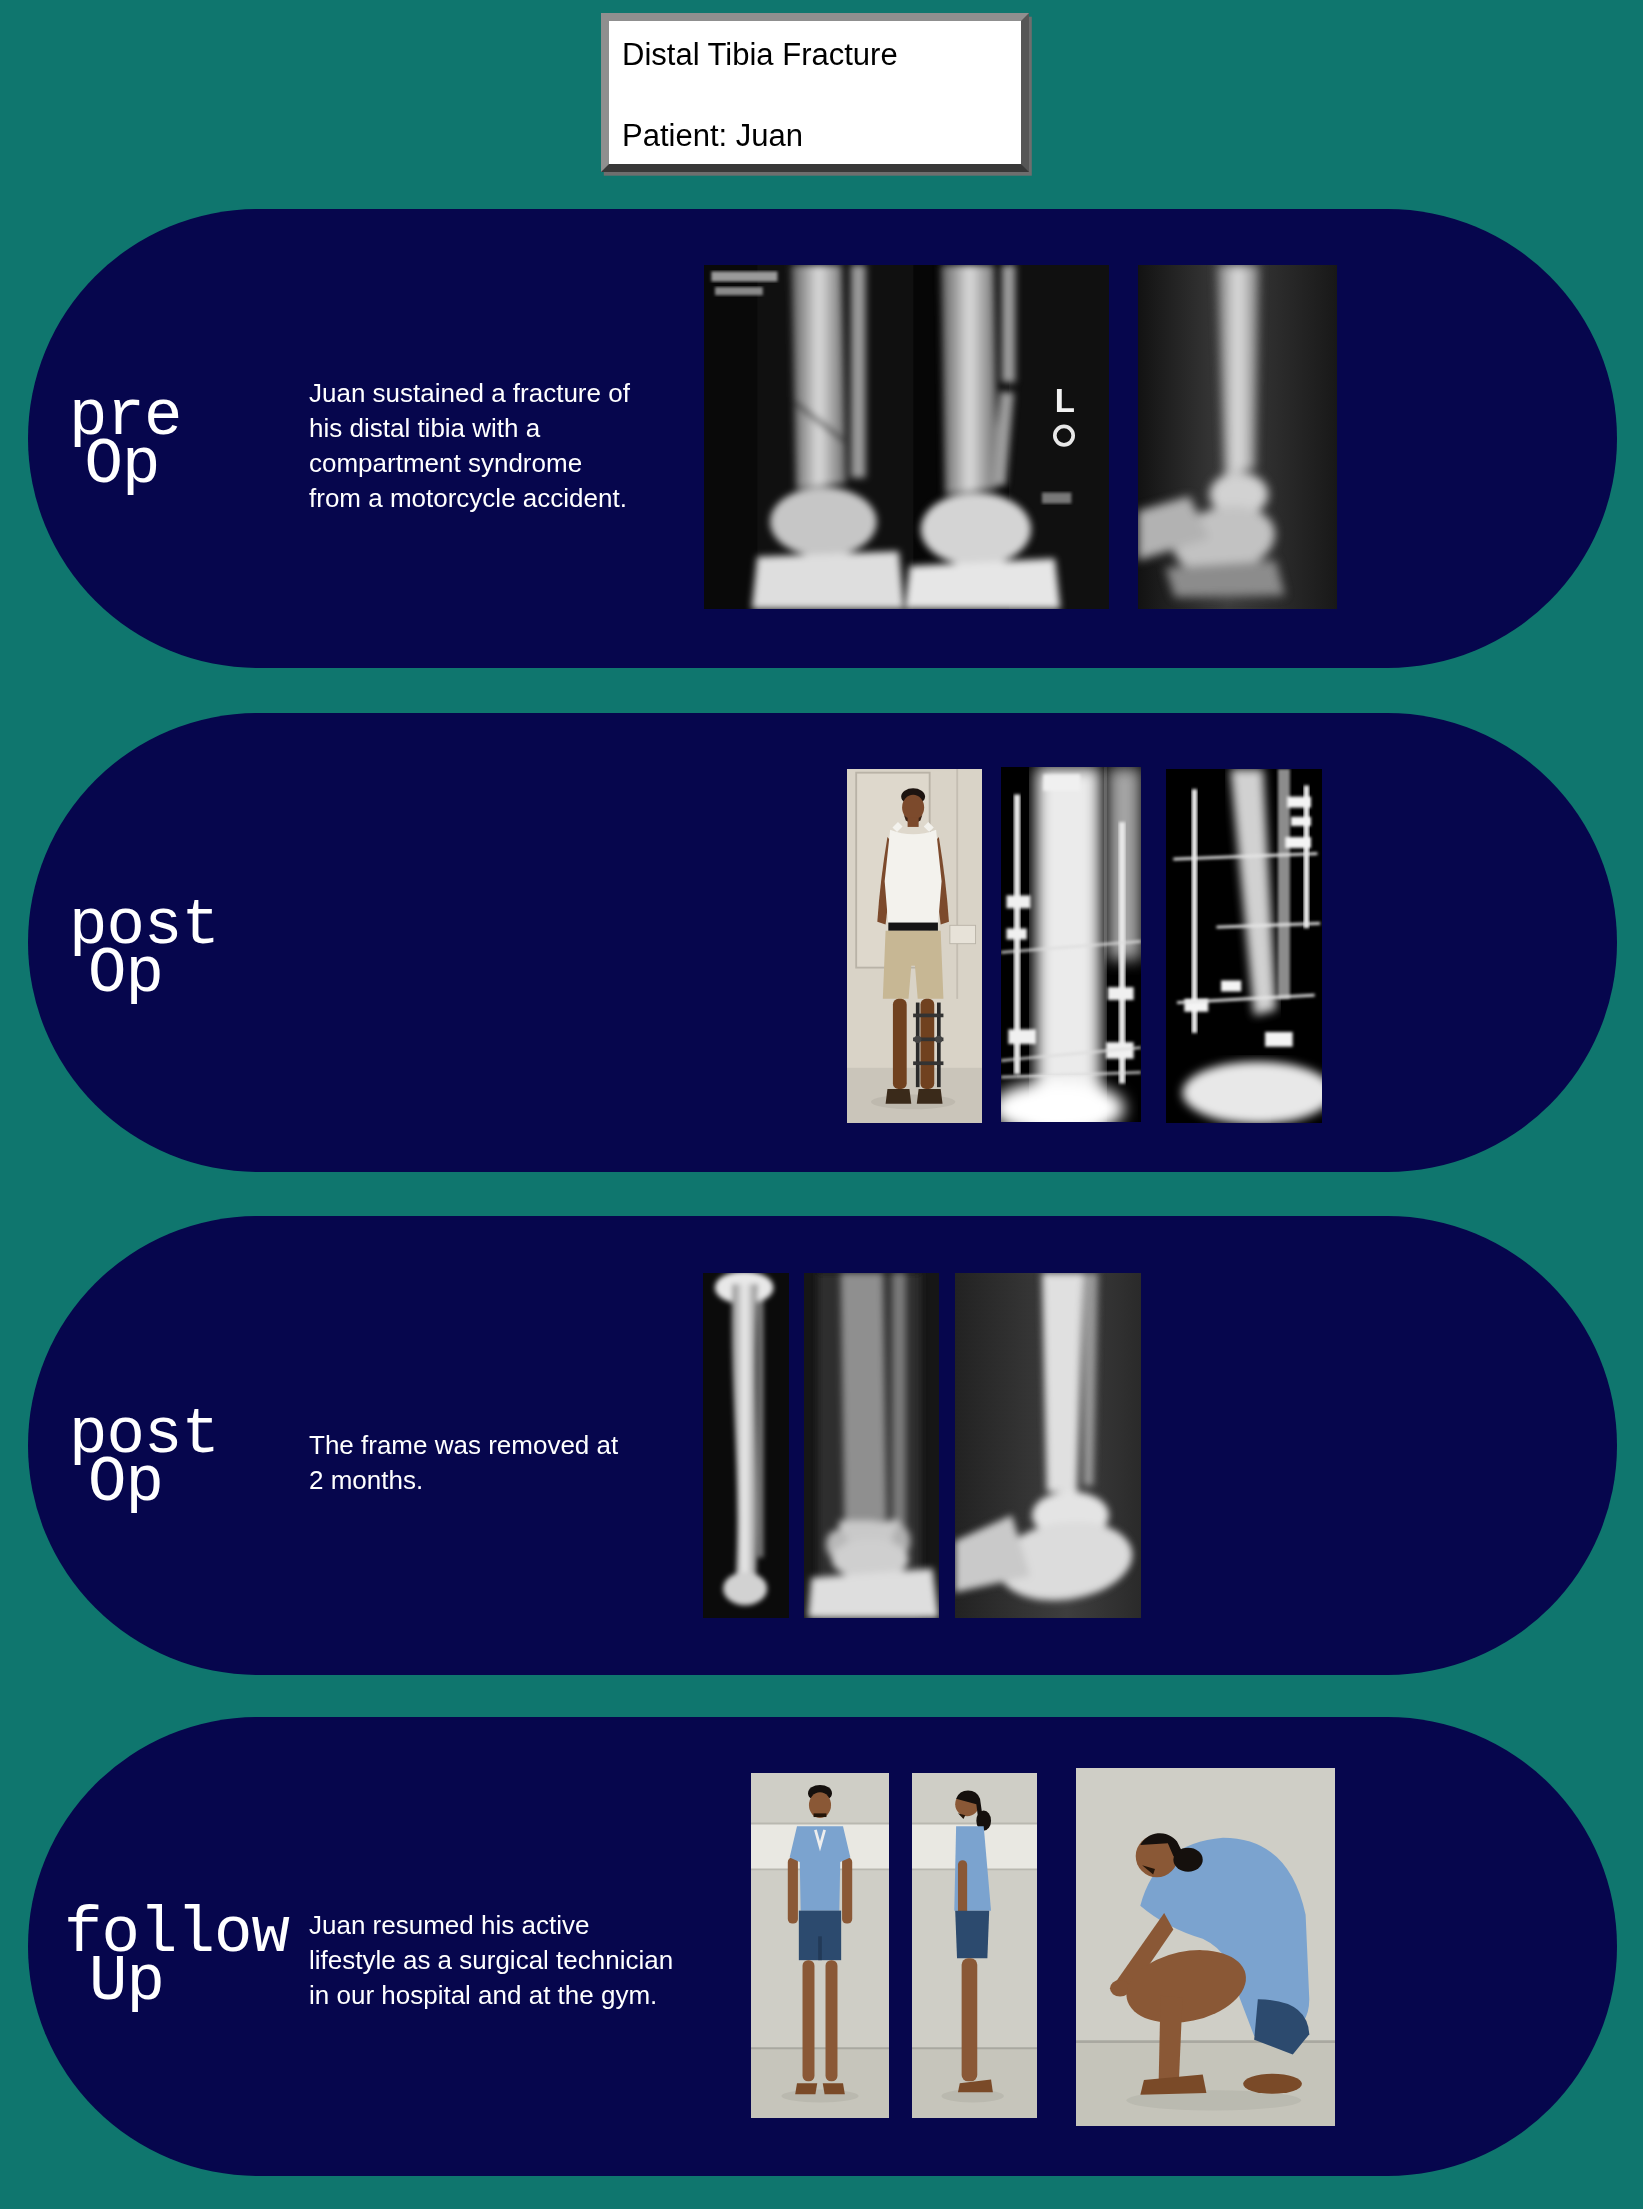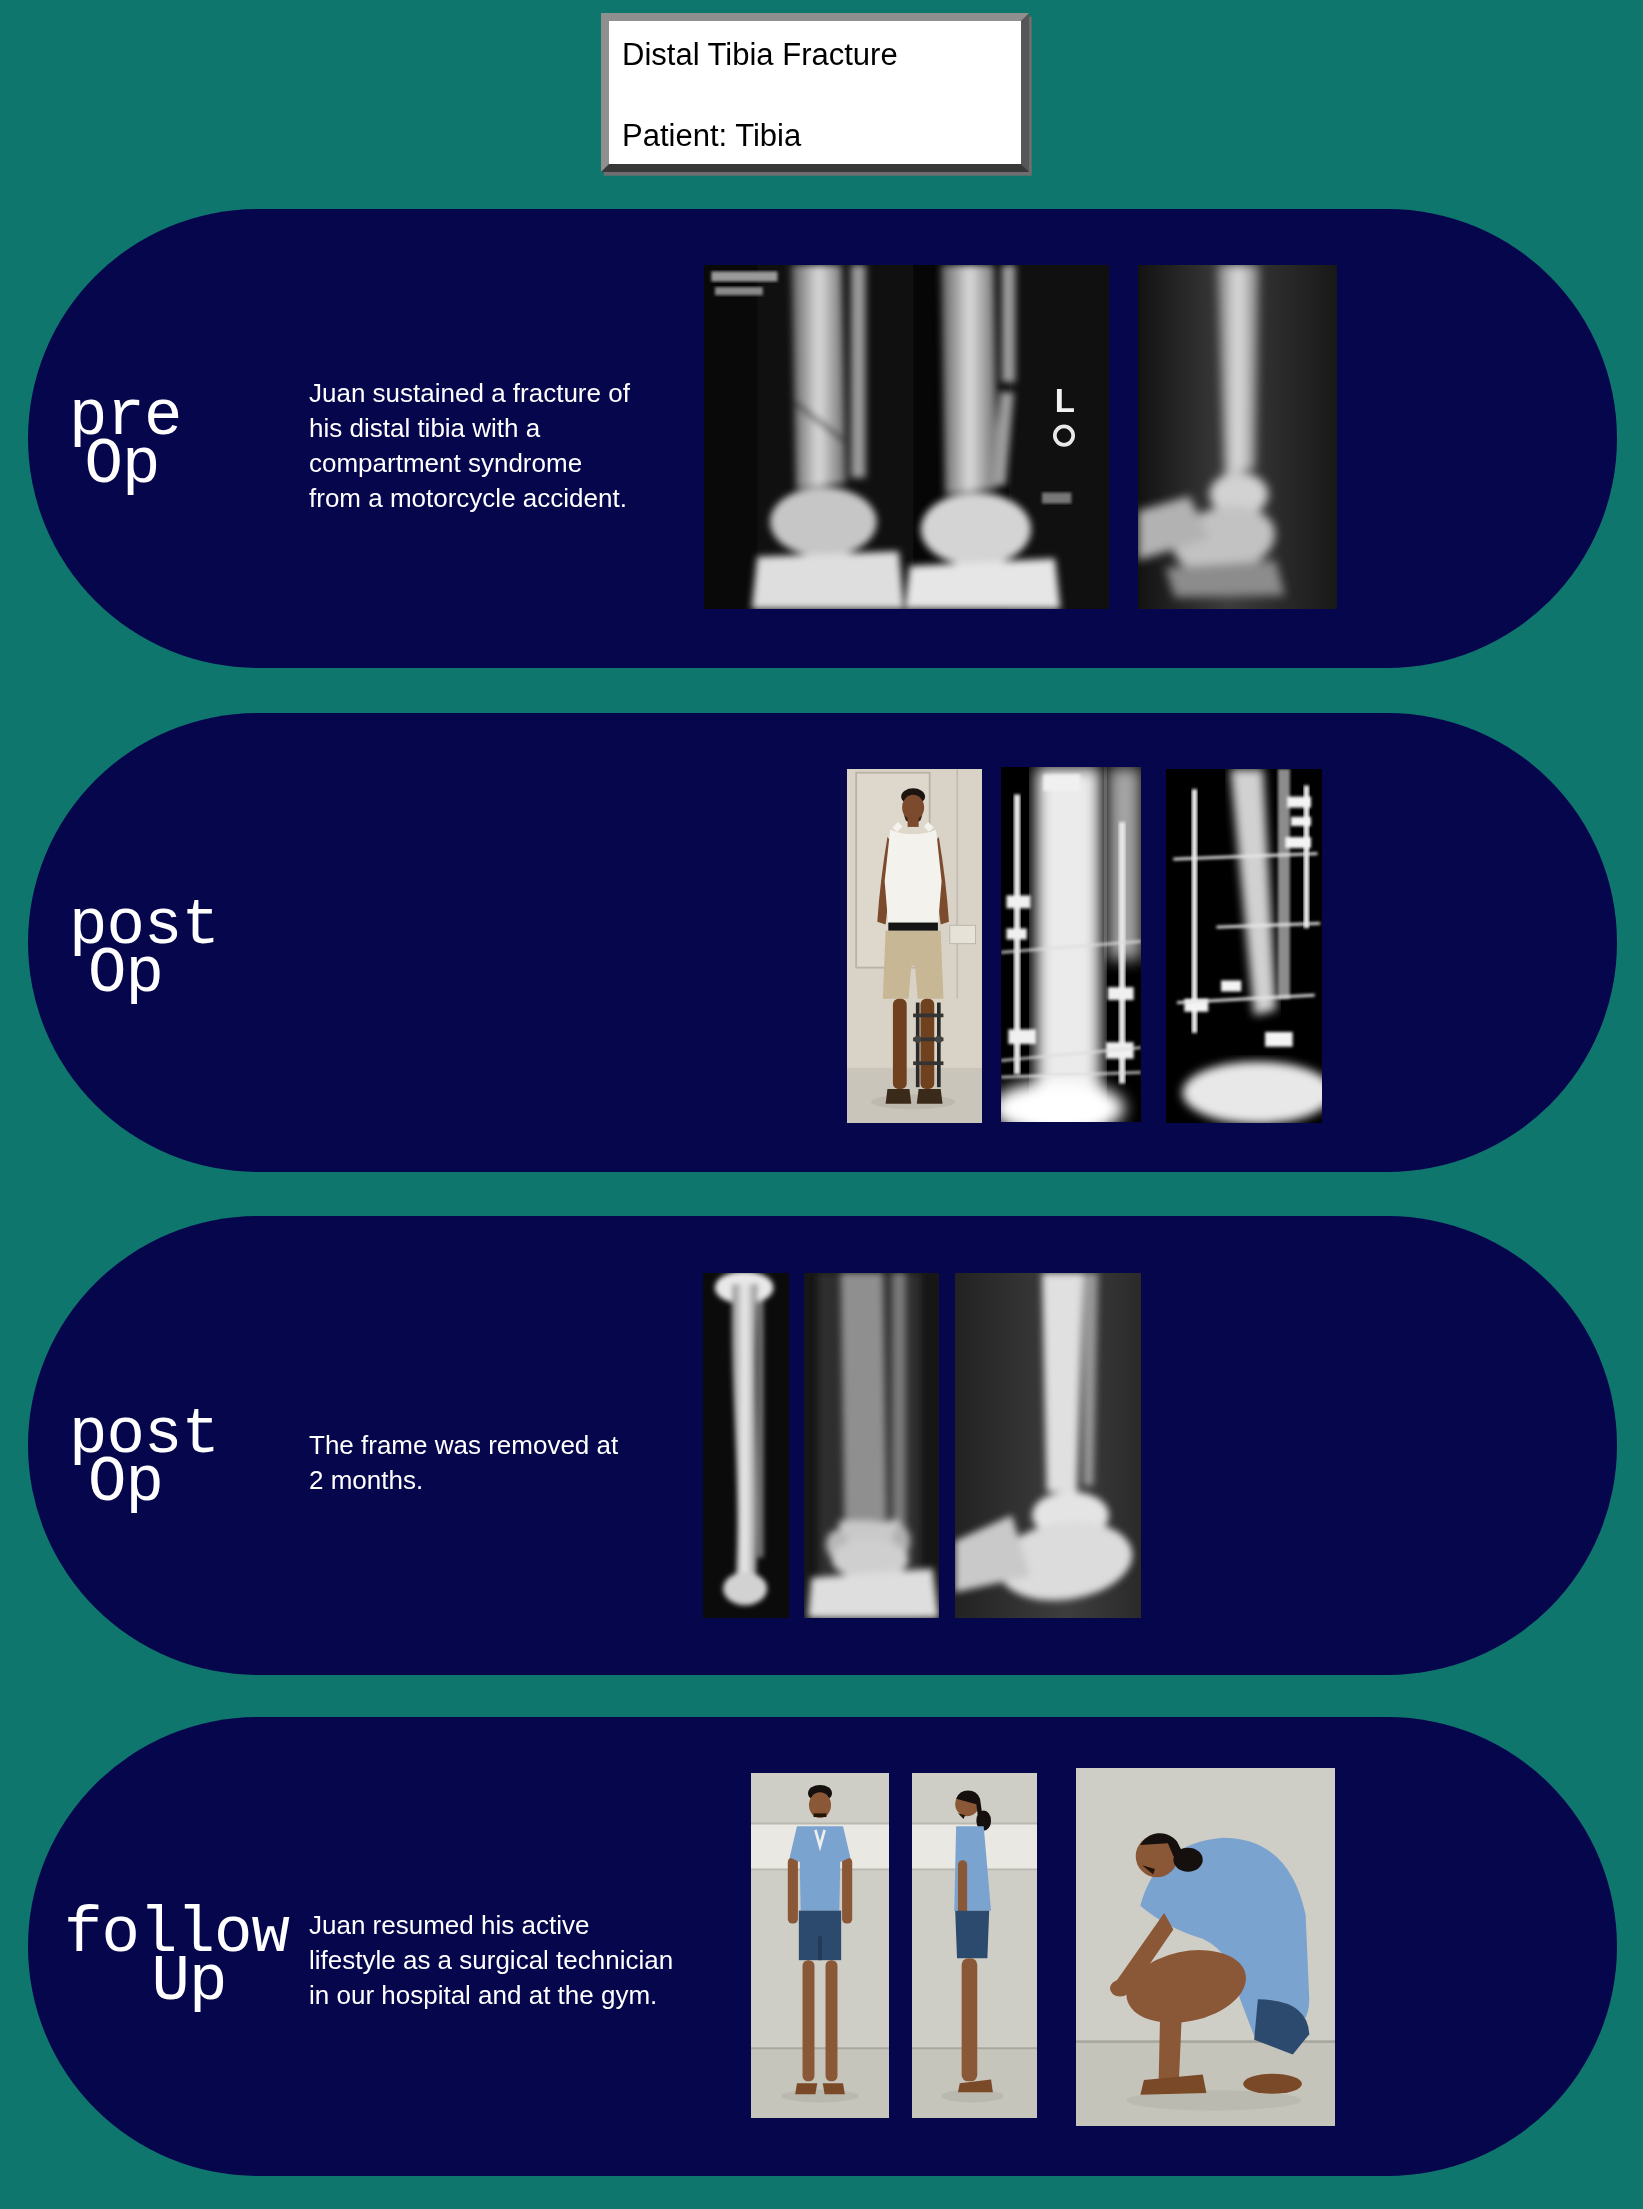--- a/index.html
+++ b/index.html
@@ -27,21 +27,21 @@
   .img{position:absolute;overflow:hidden;}
   .img svg{display:block;width:100%;height:100%;}
 </style>
 </head>
 <body>
 
 <div class="page">
 
   <div class="title-box">
     <div class="title-line l1">Distal Tibia Fracture</div>
-    <div class="title-line l2">Patient: Tibia</div>
+    <div class="title-line l2">Patient: Juan</div>
   </div>
 
   <div class="pill" style="top:209px;"></div>
   <div class="stage-label" style="left:69px;top:393px;">
     <span class="ln">pre</span>
     <span class="ln" style="margin-left:15.6px;">Op</span>
   </div>
   <div class="body-text" style="top:376px;">Juan sustained a fracture of
 his distal tibia with a
 compartment syndrome
@@ -287,21 +287,21 @@
         <ellipse cx="126" cy="264" rx="42" ry="26" fill="#e4e4e4"></ellipse>
         <ellipse cx="120" cy="314" rx="74" ry="42" fill="#dcdcdc" transform="rotate(-8 120 314)"></ellipse>
         <path d="M0 292 L62 264 L82 330 L0 348 Z" fill="#c9c9c9"></path>
       </g>
     </svg>
   </div>
 
   <div class="pill" style="top:1717px;"></div>
   <div class="stage-label" style="left:64px;top:1910px;">
     <span class="ln">follow</span>
-    <span class="ln" style="margin-left:25px;text-align:center;">Up</span>
+    <span class="ln" style="margin-left:25px;">Up</span>
   </div>
   <div class="body-text" style="top:1908px;">Juan resumed his active
 lifestyle as a surgical technician
 in our hospital and at the gym.</div>
 
   <div class="img" style="left:751px;top:1773px;width:138px;height:345px;">
     <svg viewBox="0 0 150 376" preserveAspectRatio="none" aria-hidden="true">
       <rect width="150" height="376" fill="#cfcec6"></rect>
       <rect y="55" width="150" height="50" fill="#e9e8e2"></rect>
       <line x1="0" y1="55" x2="150" y2="55" stroke="#b9b8b0" stroke-width="2"></line>

